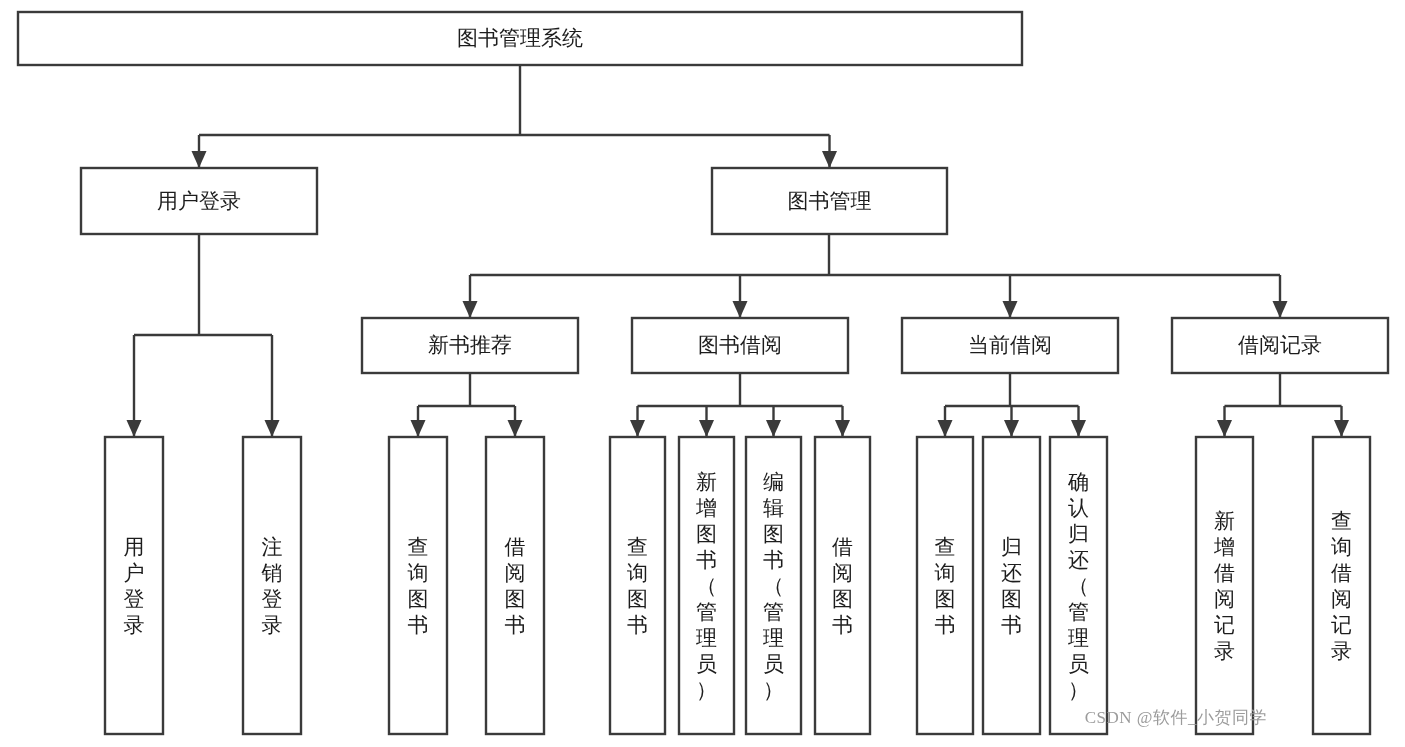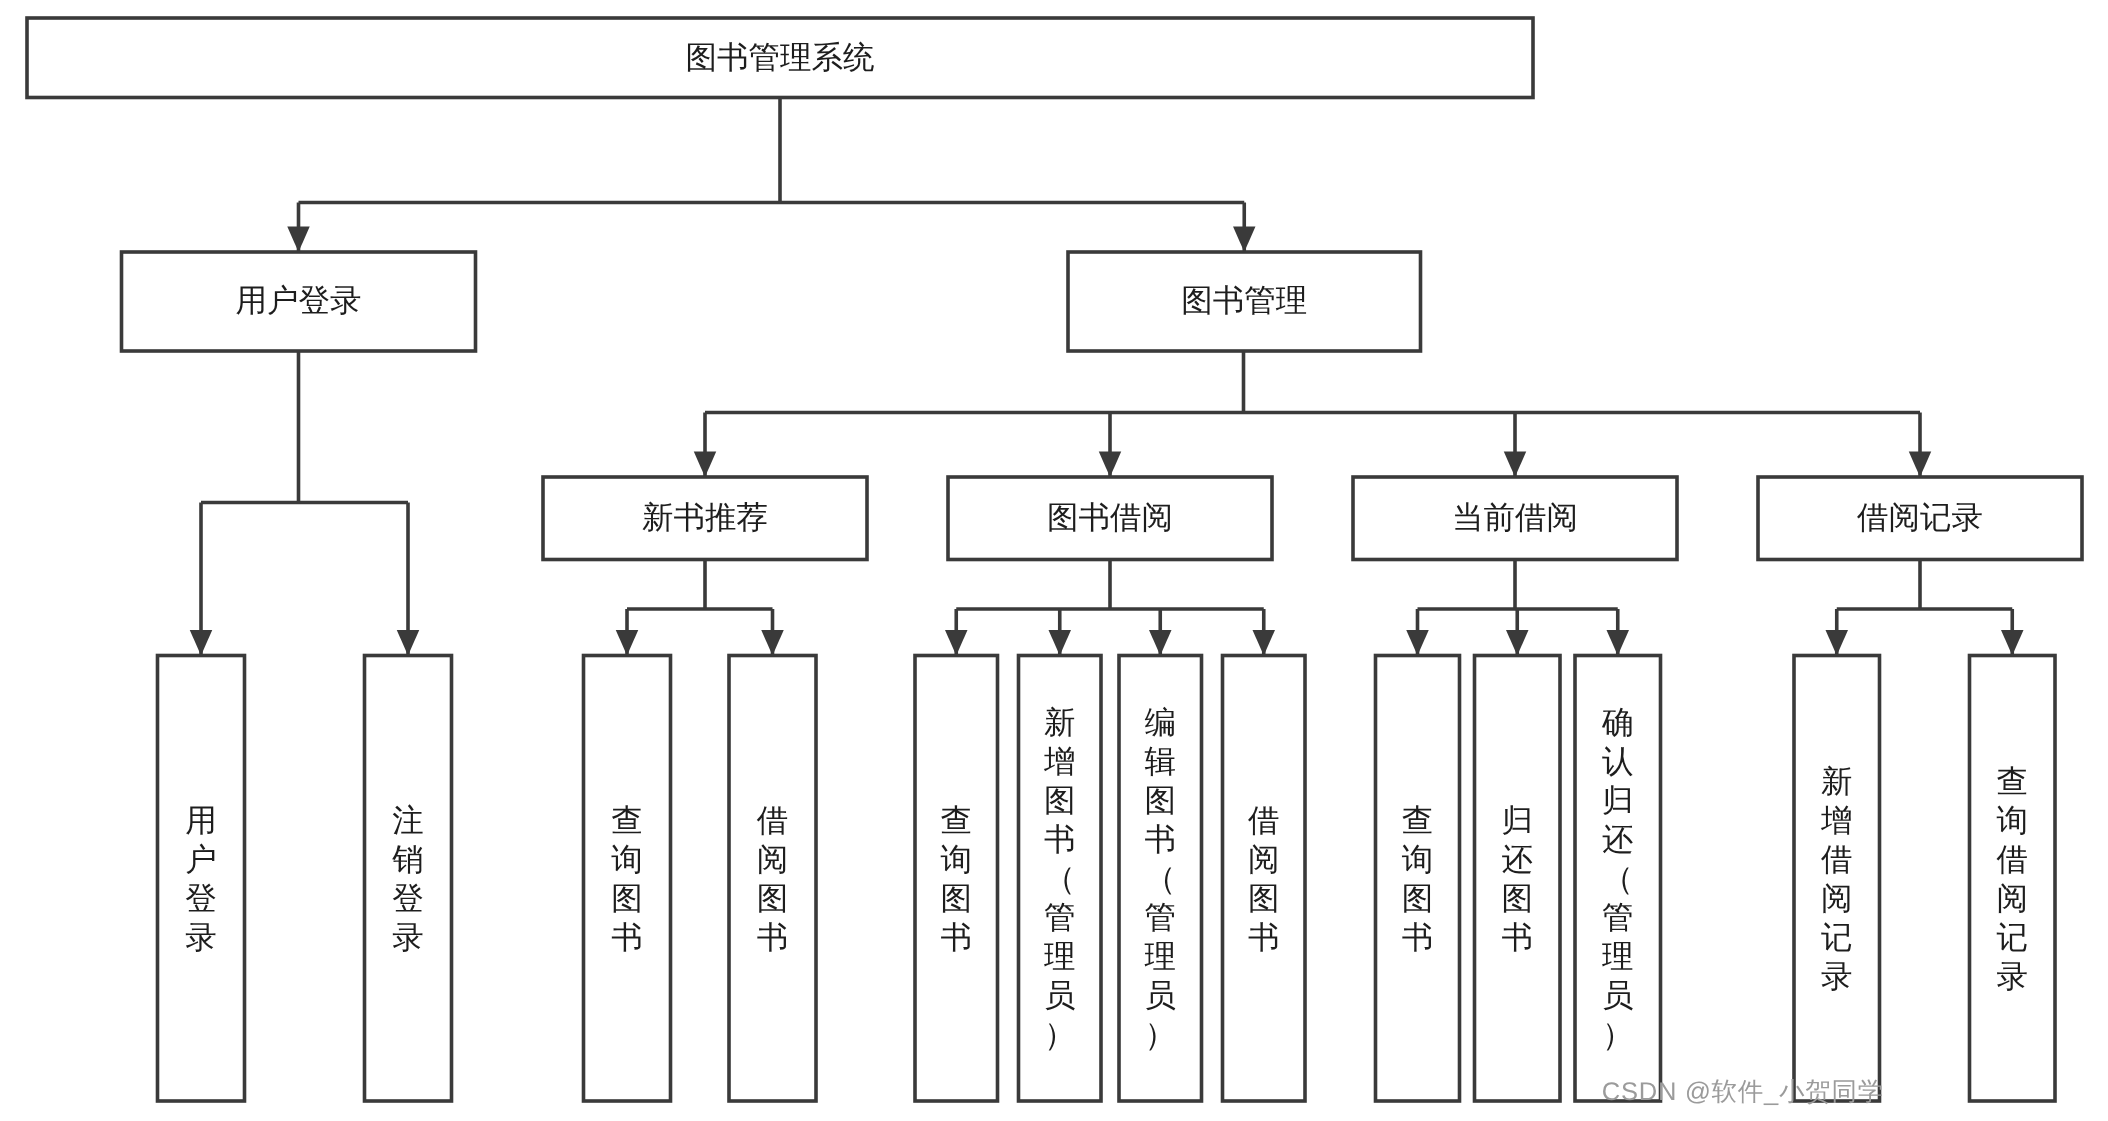--- a/index.html
+++ b/index.html
@@ -11,20 +11,21 @@
     font-family: "Liberation Sans", "DejaVu Sans", sans-serif;
     width: 1405px;
     height: 747px;
     overflow: hidden;
   }
   #diagram-root {
     position: relative;
     width: 1264px;
     height: 747px;
     background: #ffffff;
+    padding-left: 11px;
   }
   svg.flow {
     position: absolute;
     left: 0;
     top: 0;
     width: 1405px;
     height: 747px;
     display: block;
   }
   .node-box {
@@ -51,22 +52,22 @@
   }
   .node-label-vertical {
     fill: #1d1d1d;
     font-family: "Liberation Sans", "DejaVu Sans", sans-serif;
     font-size: 21px;
     text-anchor: middle;
   }
   .watermark {
     position: absolute;
     right: 8px;
-    bottom: 8px;
-    font-family: Liberation Sans, sans-serif;
+    bottom: 18px;
+    font-family: Liberation Serif, serif;
     font-size: 17px;
     color: #9b9b9b;
     letter-spacing: 0.5px;
     white-space: nowrap;
     user-select: none;
   }
 </style>
 </head>
 <body>
 

